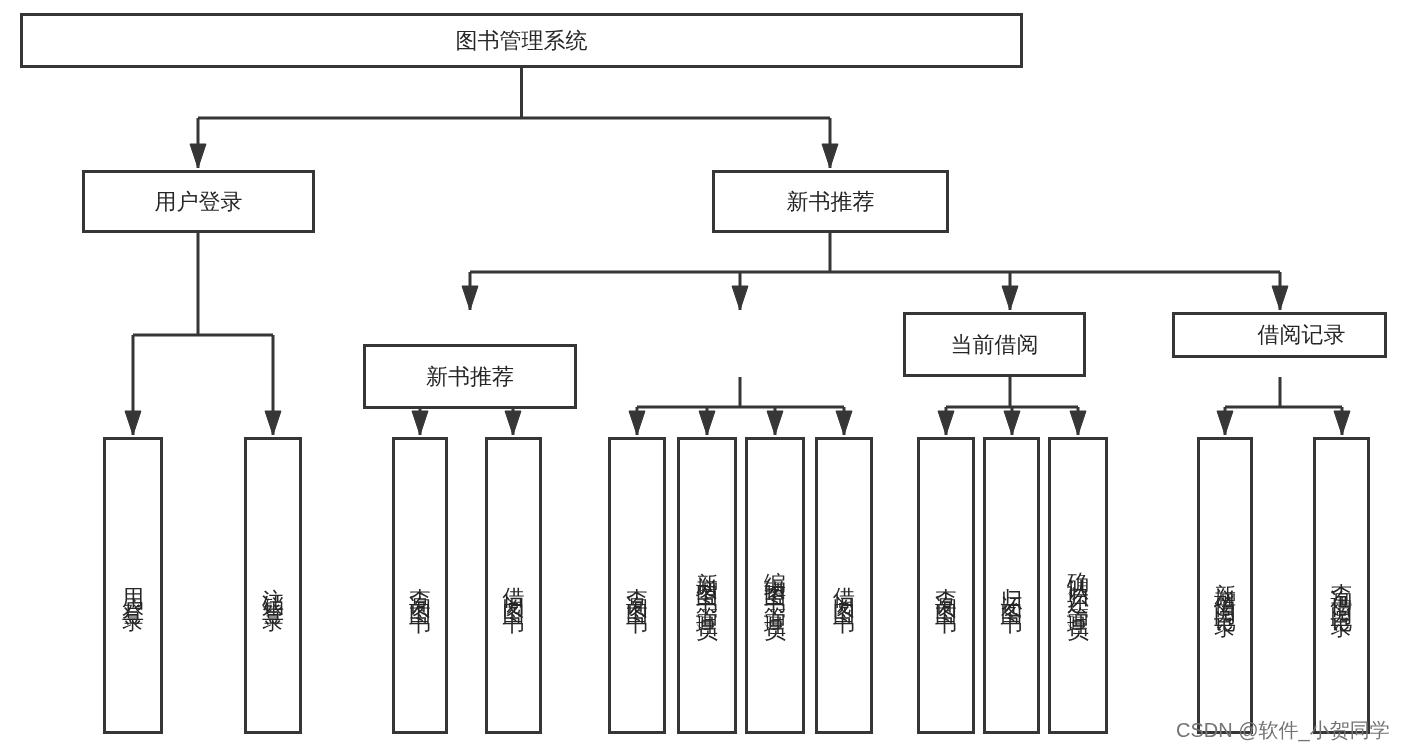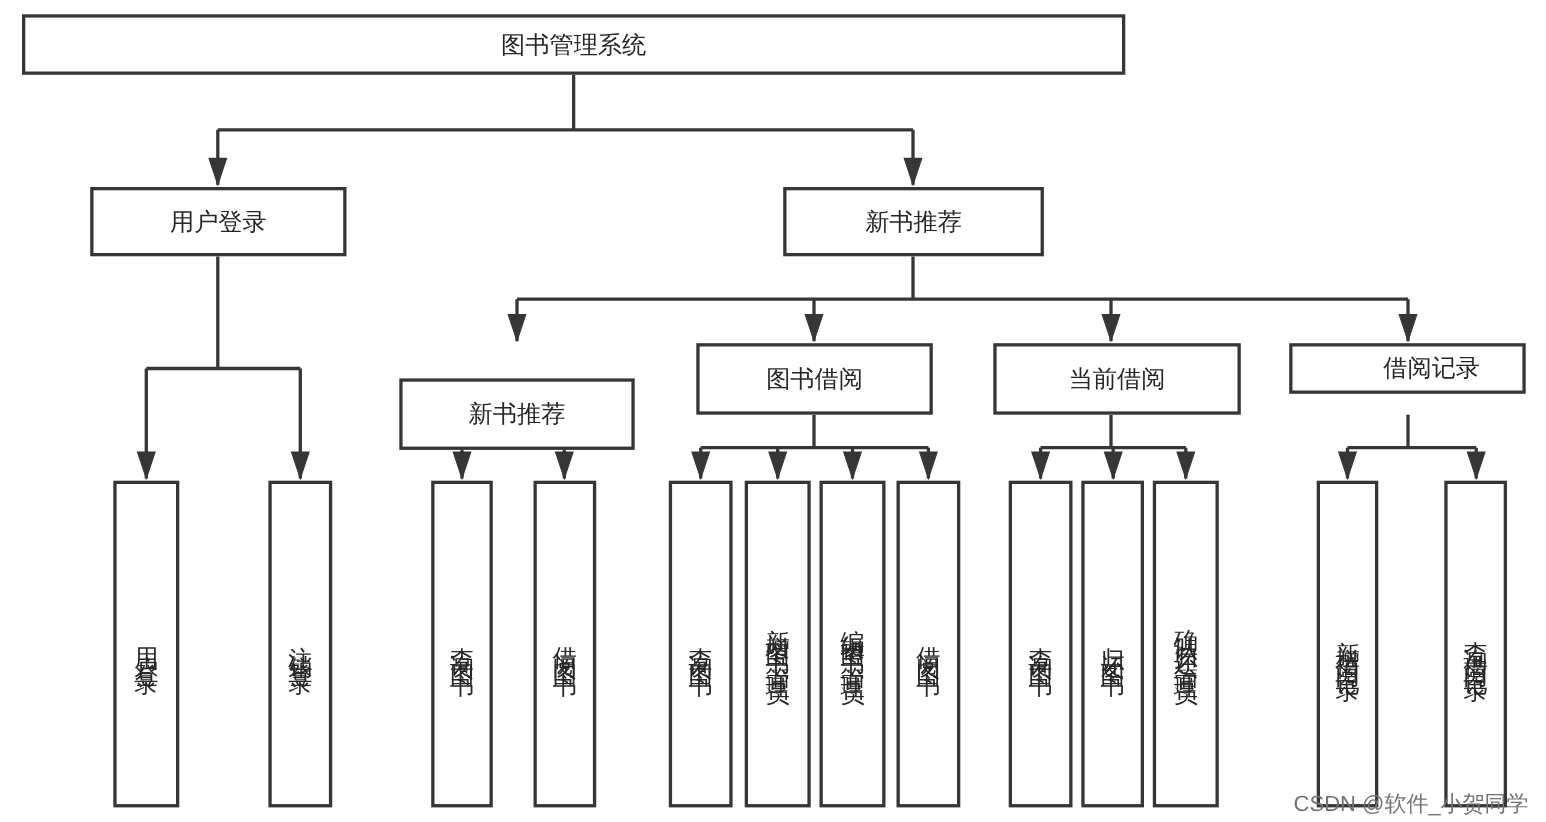--- a/index.html
+++ b/index.html
@@ -86,22 +86,21 @@
       <path d="M1342 407 V435" marker-end="url(#ah)"></path>
     </g>
   </svg>
 
   <div class="node" style="left:20px;top:13px;width:1003px;height:55px;">图书管理系统</div>
 
   <div class="node" style="left:82px;top:170px;width:233px;height:63px;">用户登录</div>
   <div class="node" style="left:712px;top:170px;width:237px;height:63px;">新书推荐</div>
 
   <div class="node" style="left:363px;top:312px;width:214px;height:65px;margin-top:32px;">新书推荐</div>
-  <div class="node" style="left:633px;top:312px;width:215px;height:65px;">图书借阅</div>
-  <div class="node" style="left:903px;top:312px;width:225px;height:65px;">当前借阅</div>
+  <div class="node" style="left:903px;top:312px;width:183px;height:65px;">当前借阅</div>
   <div class="node" style="left:1172px;top:312px;width:215px;height:46px;padding-left:44px;">借阅记录</div>
 
   <div class="leaf" style="left:103px;top:437px;width:60px;height:297px;">用户登录</div>
   <div class="leaf" style="left:244px;top:437px;width:58px;height:297px;">注销登录</div>
 
   <div class="leaf" style="left:392px;top:437px;width:56px;height:297px;">查询图书</div>
   <div class="leaf" style="left:485px;top:437px;width:57px;height:297px;">借阅图书</div>
 
   <div class="leaf" style="left:608px;top:437px;width:58px;height:297px;">查询图书</div>
   <div class="leaf long" style="left:677px;top:437px;width:60px;height:297px;">新增图书（管理员）</div>

